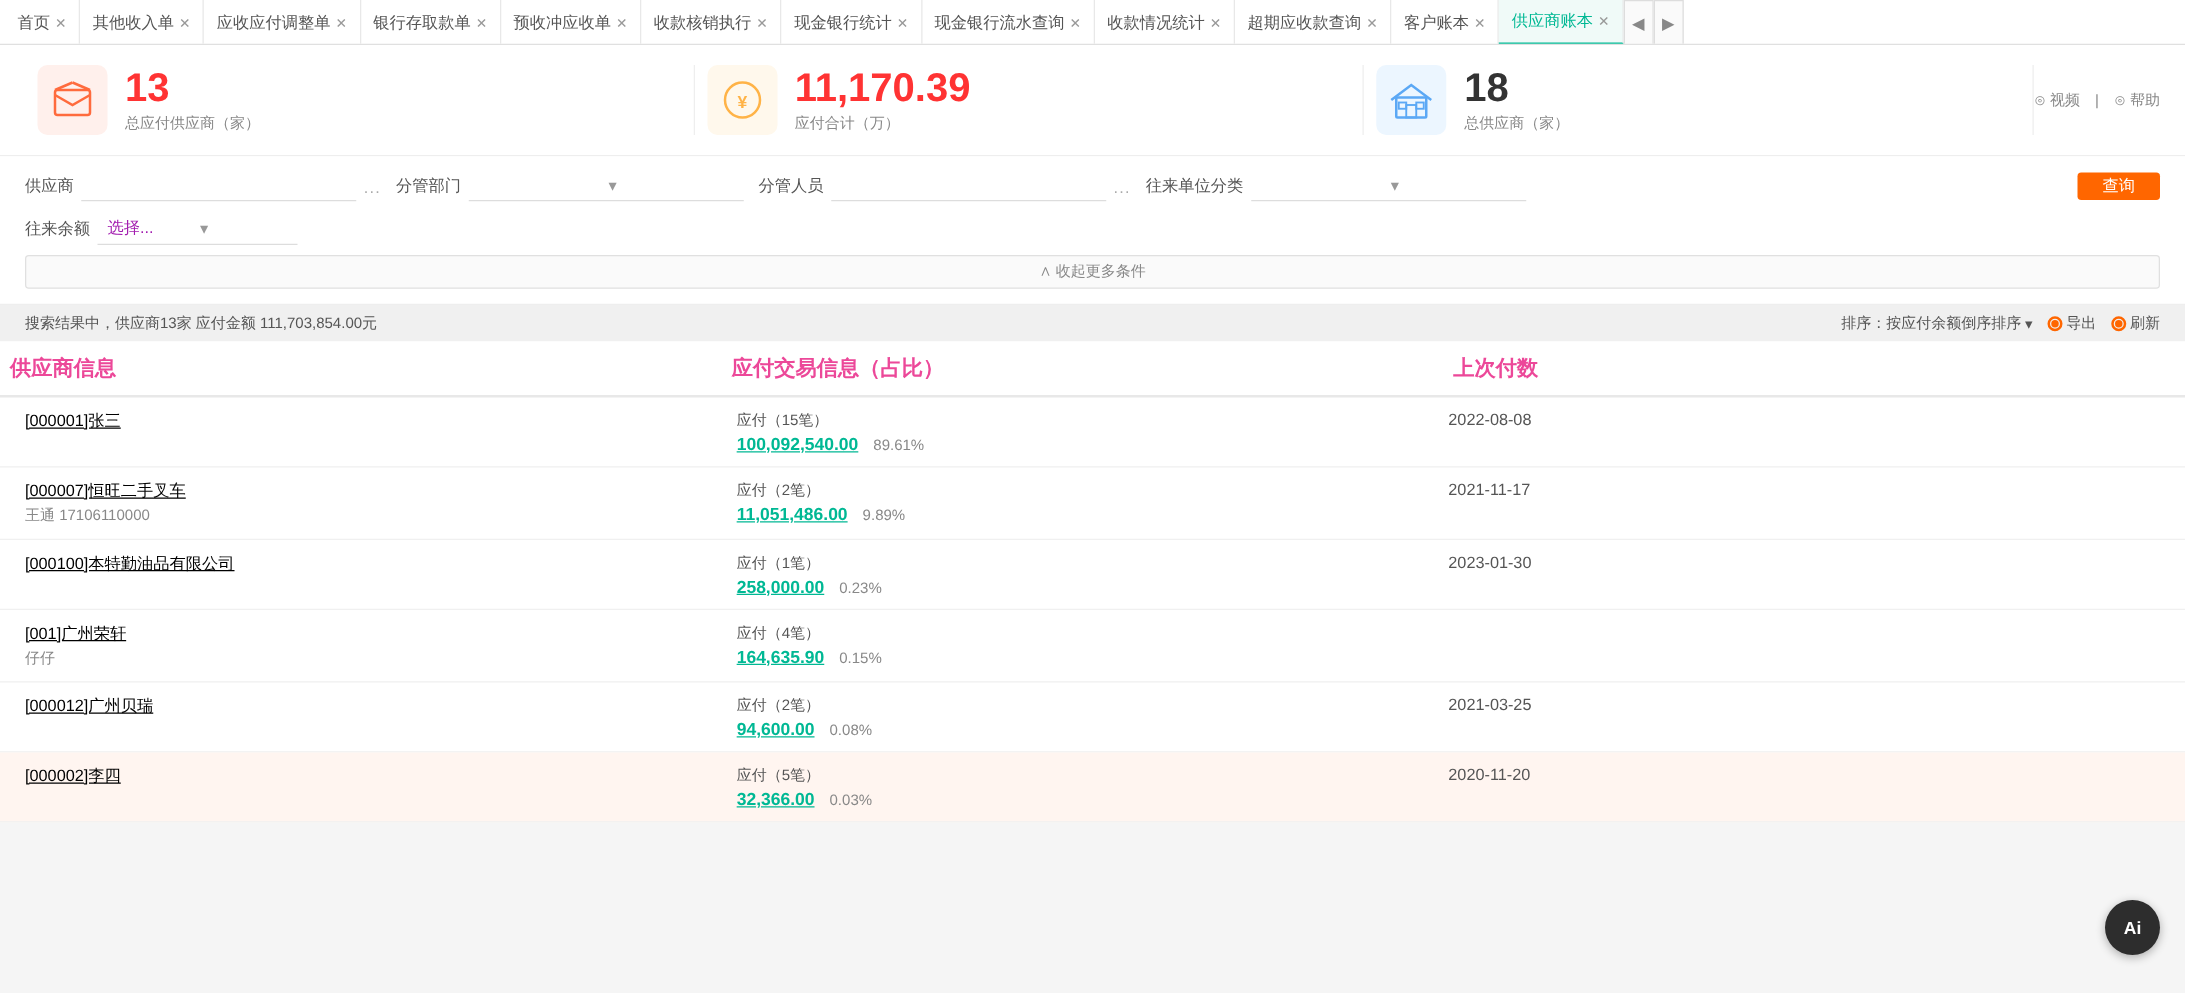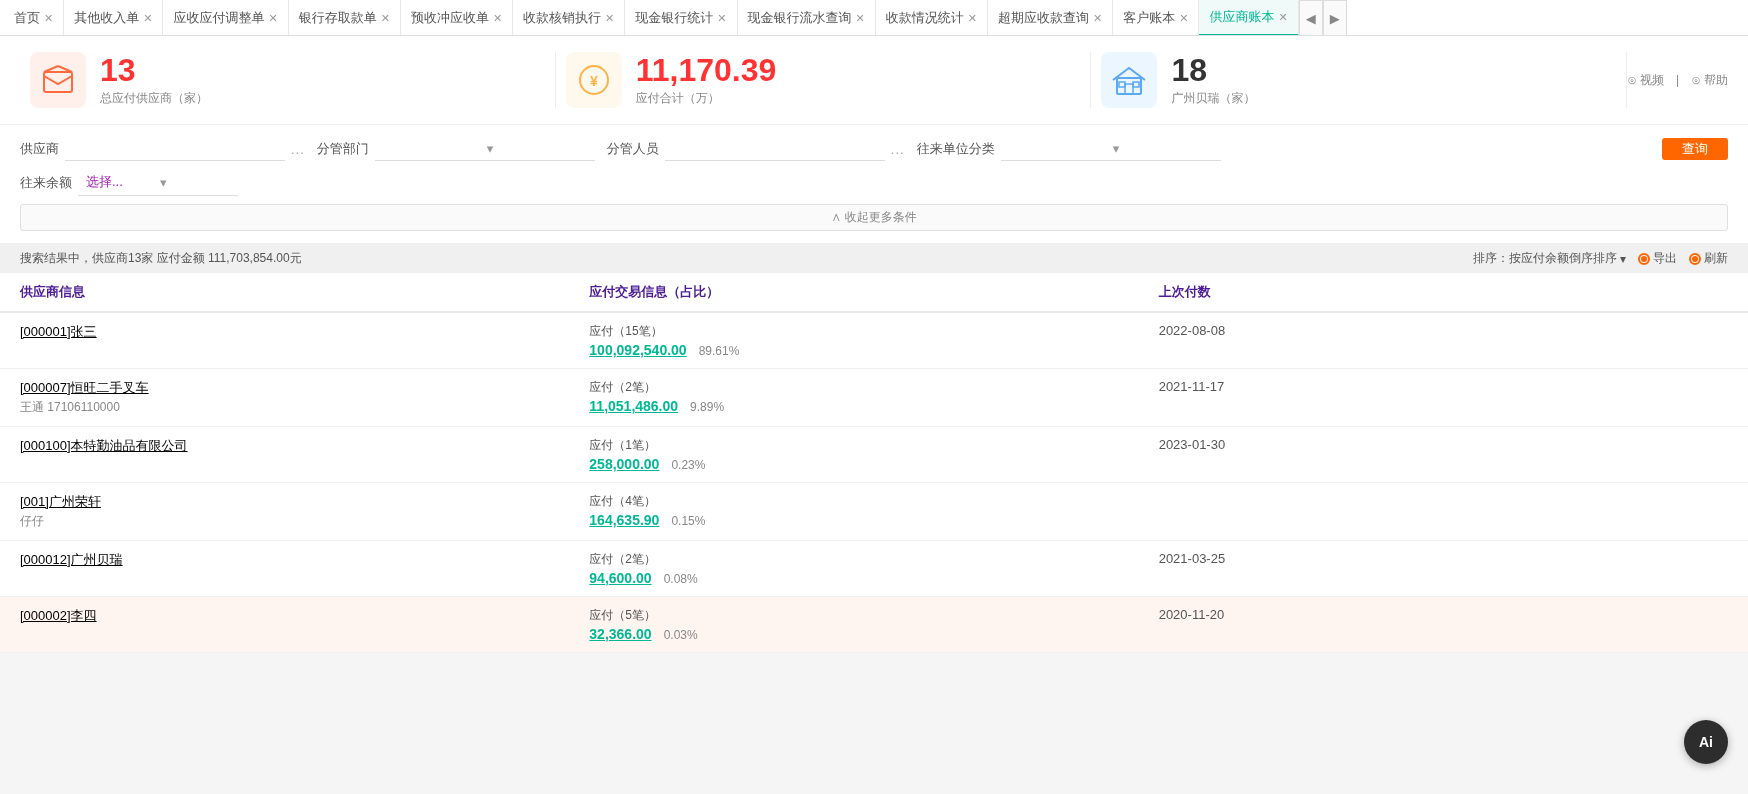--- a/index.html
+++ b/index.html
@@ -82,22 +82,22 @@
     .result-bar-right { display: flex; align-items: center; gap: 12px; }
     .sort-btn { display: flex; align-items: center; gap: 3px; cursor: pointer; color: #555; }
     .action-btn { display: flex; align-items: center; gap: 3px; cursor: pointer; color: #555; }
     .radio-dot { width: 12px; height: 12px; border-radius: 50%; border: 2px solid #ff6600; display: inline-block; position: relative; }
     .radio-dot::after { content: ''; width: 6px; height: 6px; background: #ff6600; border-radius: 50%; position: absolute; top: 1px; left: 1px; }
 
     
     .table-section { background: #fff; margin: 0; }
     .table-header {
       display: grid; grid-template-columns: 1fr 1fr 1fr;
-      padding: 10px 20px; border-bottom: 2px solid #e8e8e8;
-      font-weight: bold; color: #4c1d95; font-size: 13px;
+      padding: 10px 8px; border-bottom: 2px solid #e8e8e8;
+      font-weight: bold; color: #ec4899; font-size: 17px;
     }
     .table-row {
       display: grid; grid-template-columns: 1fr 1fr 1fr;
       padding: 10px 20px; border-bottom: 1px solid #f0f0f0;
       align-items: start;
     }
     .table-row.highlighted { background: #fff5f0; }
     .supplier-link { color: #000000; text-decoration: underline; cursor: pointer; font-size: 13px; }
     .supplier-sub { color: #888; font-size: 12px; margin-top: 2px; }
     .payable-label { color: #555; font-size: 12px; }
@@ -198,21 +198,21 @@
       <svg width="36" height="36" viewBox="0 0 36 36">
         <rect x="6" y="16" width="24" height="16" rx="1" fill="none" stroke="#5ba8f5" stroke-width="2"></rect>
         <polyline points="2,18 18,6 34,18" fill="none" stroke="#5ba8f5" stroke-width="2"></polyline>
         <rect x="14" y="22" width="8" height="10" fill="none" stroke="#5ba8f5" stroke-width="1.5"></rect>
         <rect x="8" y="20" width="6" height="5" fill="none" stroke="#5ba8f5" stroke-width="1.5"></rect>
         <rect x="22" y="20" width="6" height="5" fill="none" stroke="#5ba8f5" stroke-width="1.5"></rect>
       </svg>
     </div>
     <div>
       <div class="summary-value" style="color:#333;">18</div>
-      <div class="summary-label">广州贝瑞（家）</div>
+      <div class="summary-label">总供应商（家）</div>
     </div>
   </div>
   <div class="summary-right-links">
     <span>⊙ 视频</span>
     <span>|</span>
     <span>⊙ 帮助</span>
   </div>
 </div>
 
 <div class="filter-section">

